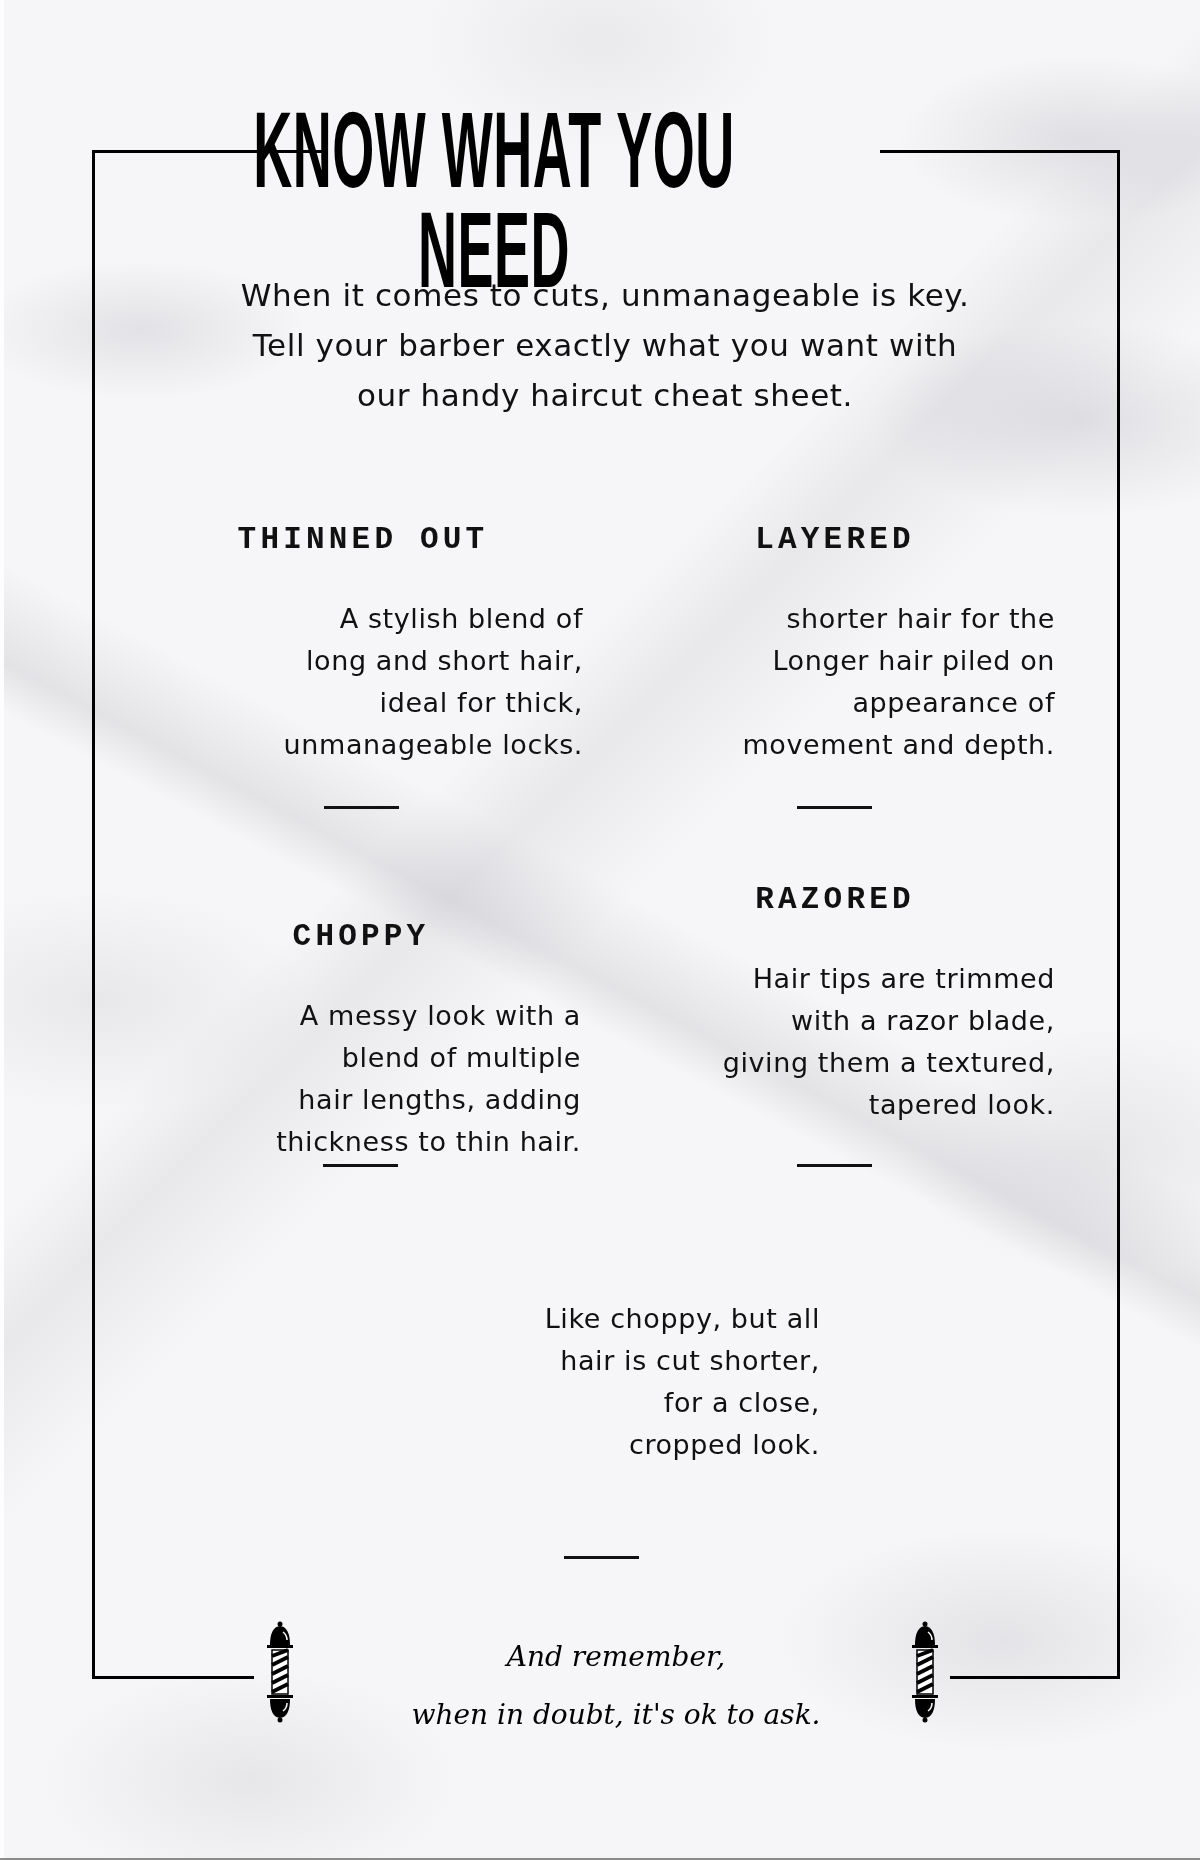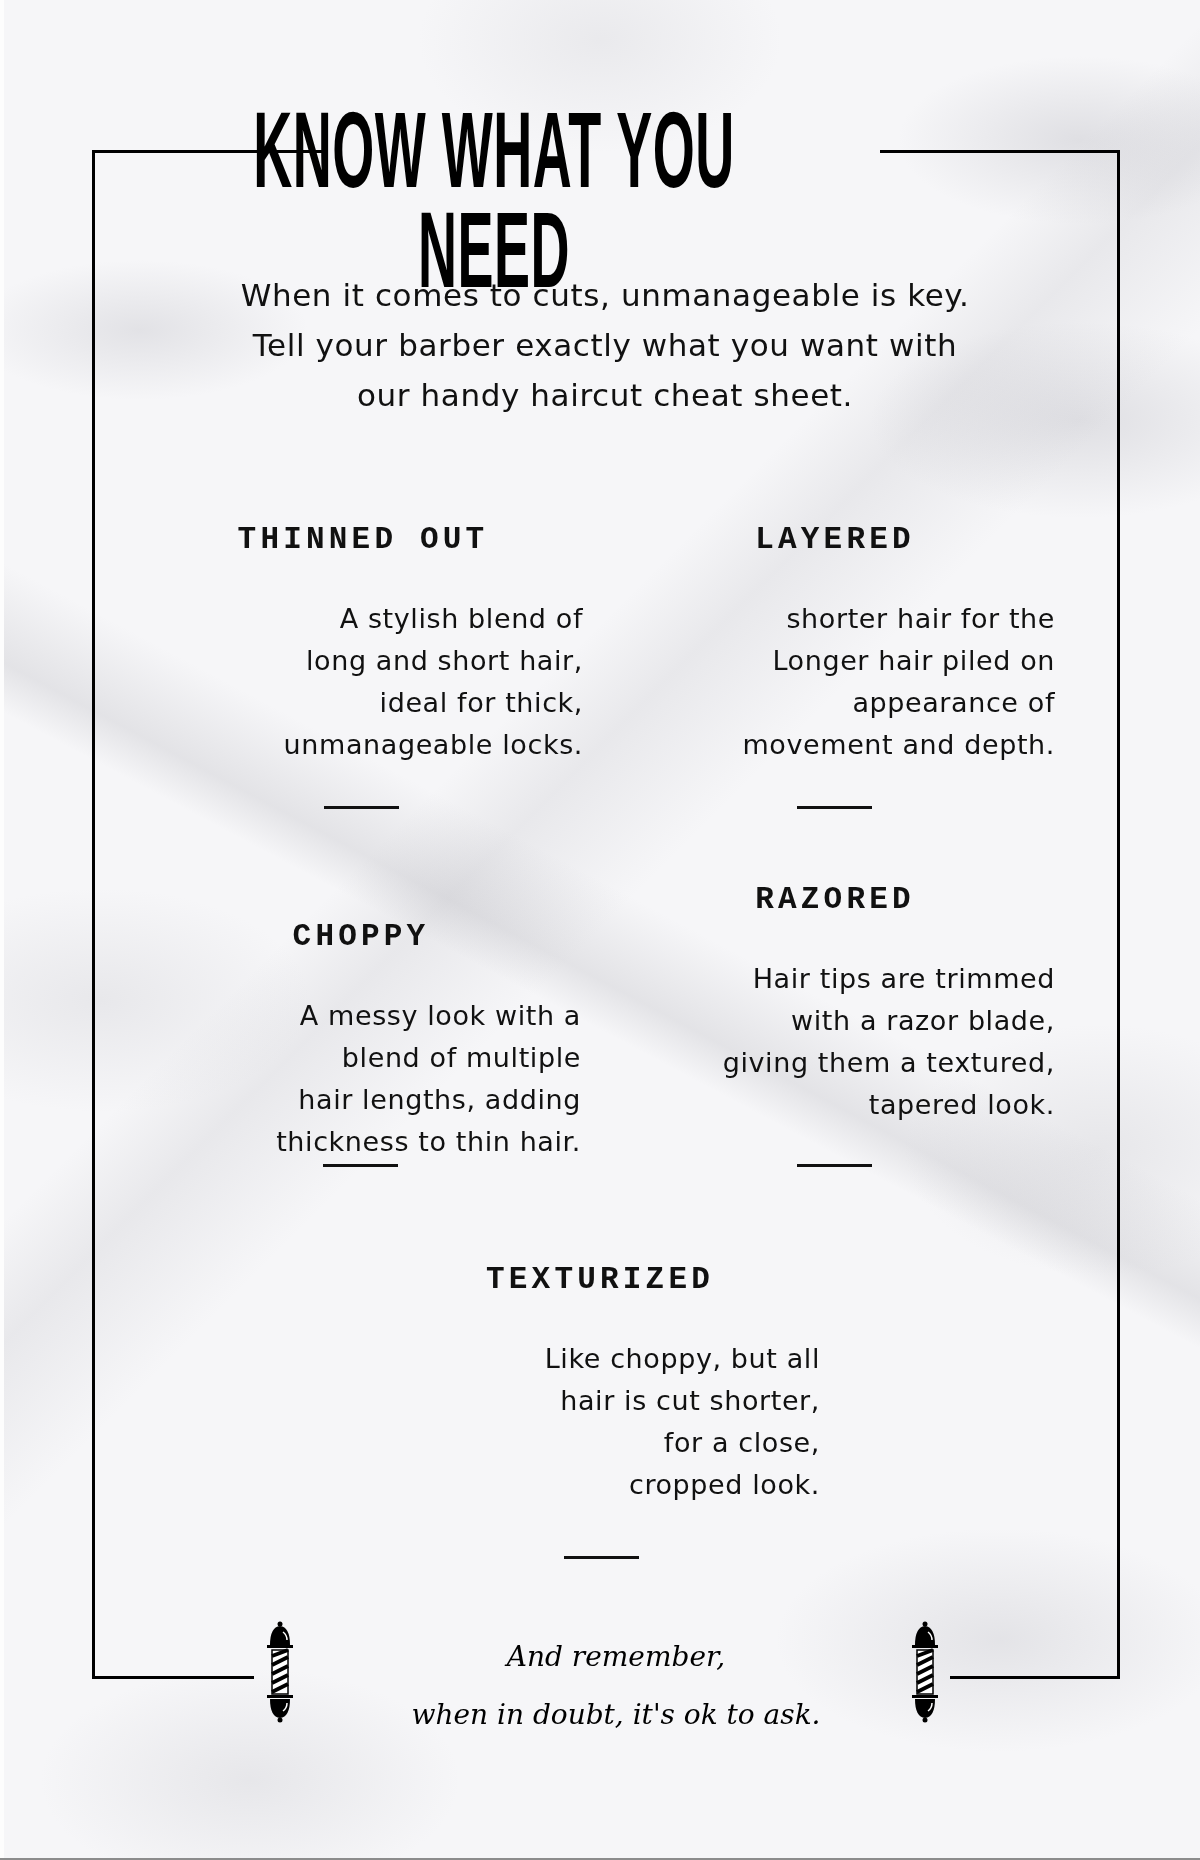--- a/index.html
+++ b/index.html
@@ -137,21 +137,20 @@
   <div class="body">
     <div>Hair tips are trimmed</div>
     <div>with a razor blade,</div>
     <div>giving them a textured,</div>
     <div>tapered look.</div>
   </div>
 </div>
 <div class="divider" style="left:797px; top:1164px;"></div>
 
 <div class="section" style="left:380px; top:1260px;">
-  <h2>TEXTURIZED</h2>
   <div class="body">
     <div>Like choppy, but all</div>
     <div>hair is cut shorter,</div>
     <div>for a close,</div>
     <div>cropped look.</div>
   </div>
 </div>
 <div class="divider" style="left:564px; top:1556px;"></div>
 
 <svg class="pole" style="left:265px; top:1621px;" viewBox="0 0 30 102">

